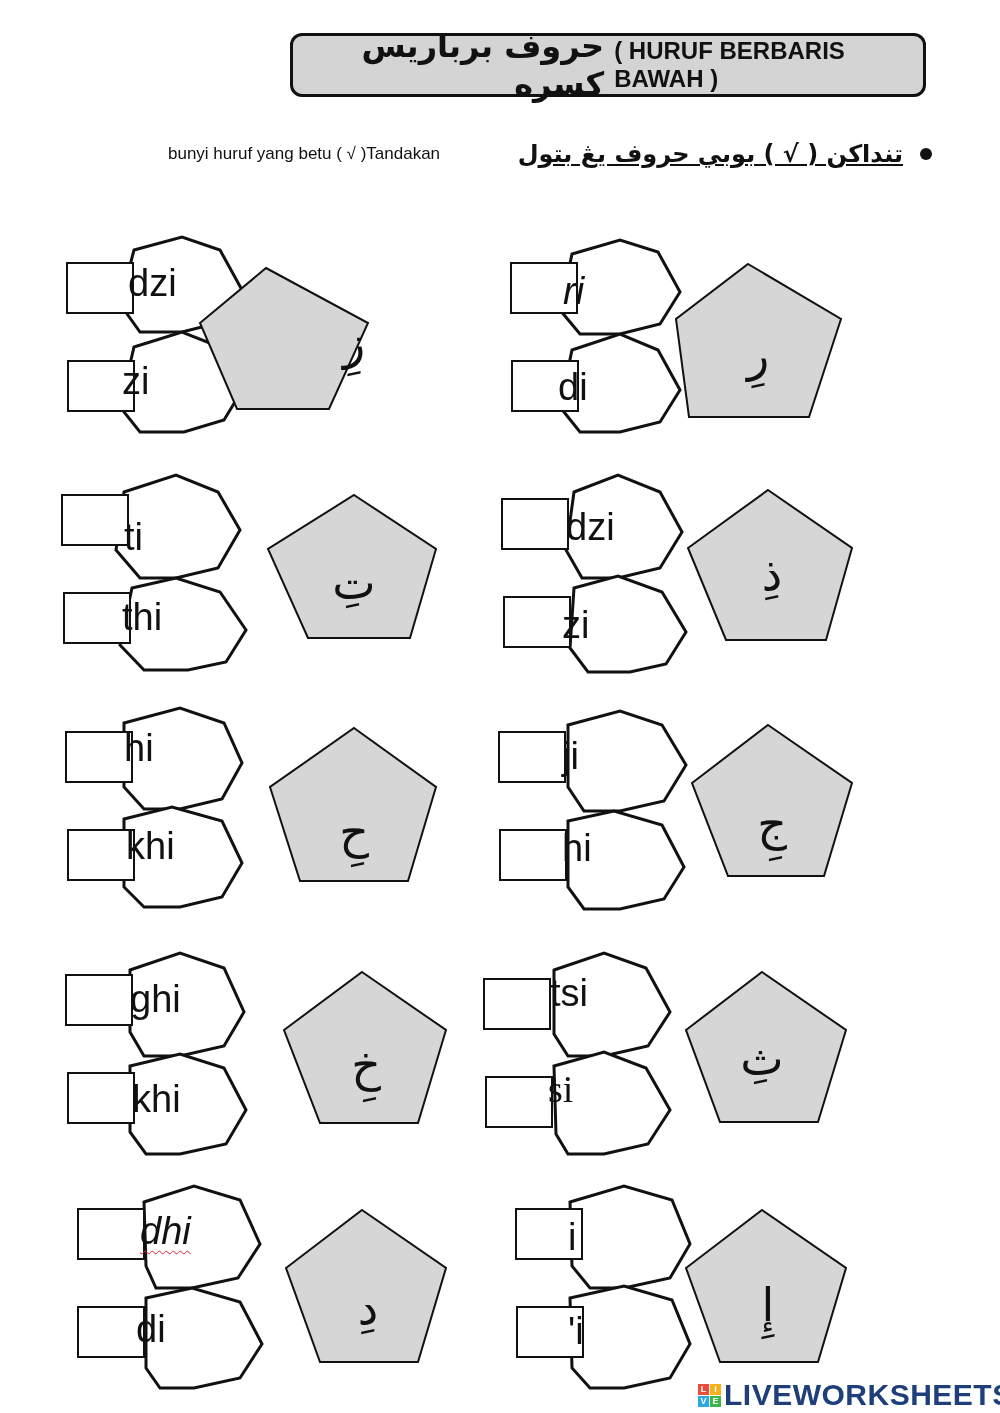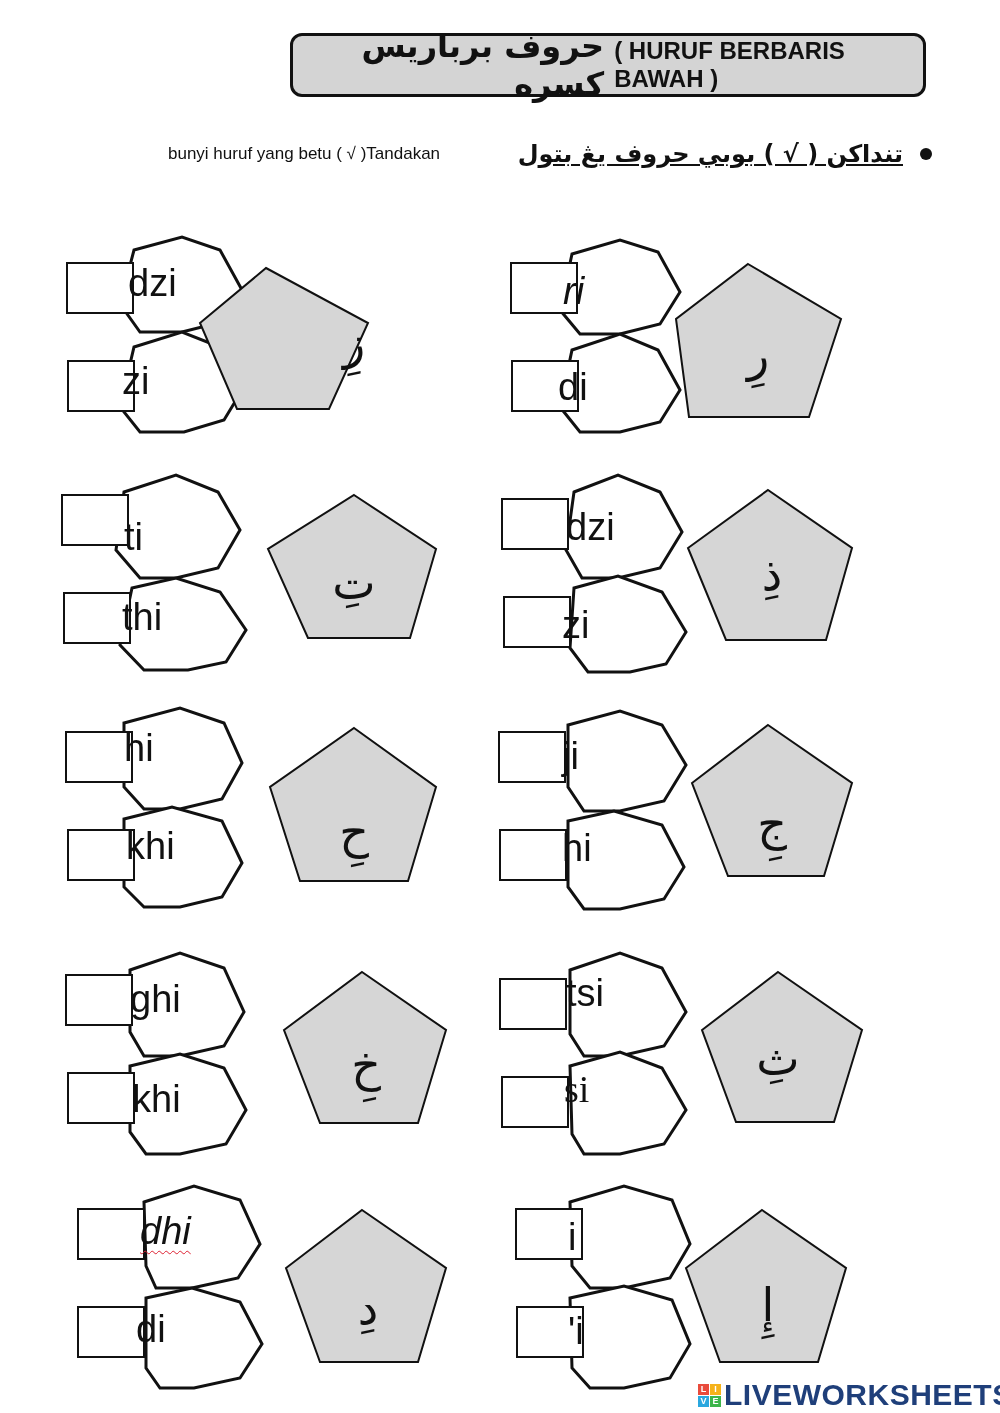--- a/index.html
+++ b/index.html
@@ -129,21 +129,21 @@
     <polygon points="68,116 118,104 162,118 184,160 164,194 118,204 84,204 68,182" fill="#fff" stroke="#111" stroke-width="3"></polygon>
     <polygon points="300,22 384,80 356,173 258,173 222,80" fill="#d6d6d6" stroke="#111" stroke-width="2"></polygon>
   </svg>
   <div class="checkbox" style="left:3px;top:24px;"></div>
   <div class="checkbox" style="left:5px;top:122px;"></div>
   <div class="opt-label" style="left:68px;top:30px;">ghi</div>
   <div class="opt-label" style="left:70px;top:130px;">khi</div>
   <div class="letter" style="left:244px;top:92px;">خِ</div>
 </div>
 
-<div class="item" style="left:496px;top:950px;">
+<div class="item" style="left:480px;top:950px;">
   <svg class="shapes" width="420" height="210">
     <polygon points="74,20 124,3 166,18 190,62 168,96 124,106 88,106 74,84" fill="#fff" stroke="#111" stroke-width="3"></polygon>
     <polygon points="74,116 124,102 166,118 190,160 168,194 124,204 88,204 76,184" fill="#fff" stroke="#111" stroke-width="3"></polygon>
     <polygon points="282,22 366,80 338,172 240,172 206,80" fill="#d6d6d6" stroke="#111" stroke-width="2"></polygon>
   </svg>
   <div class="checkbox" style="left:3px;top:28px;"></div>
   <div class="checkbox" style="left:5px;top:126px;"></div>
   <div class="opt-label" style="left:70px;top:24px;">tsi</div>
   <div class="opt-label" style="left:68px;top:120px;font-family:Liberation Serif, serif;">si</div>
   <div class="letter" style="left:222px;top:86px;">ثِ</div>

